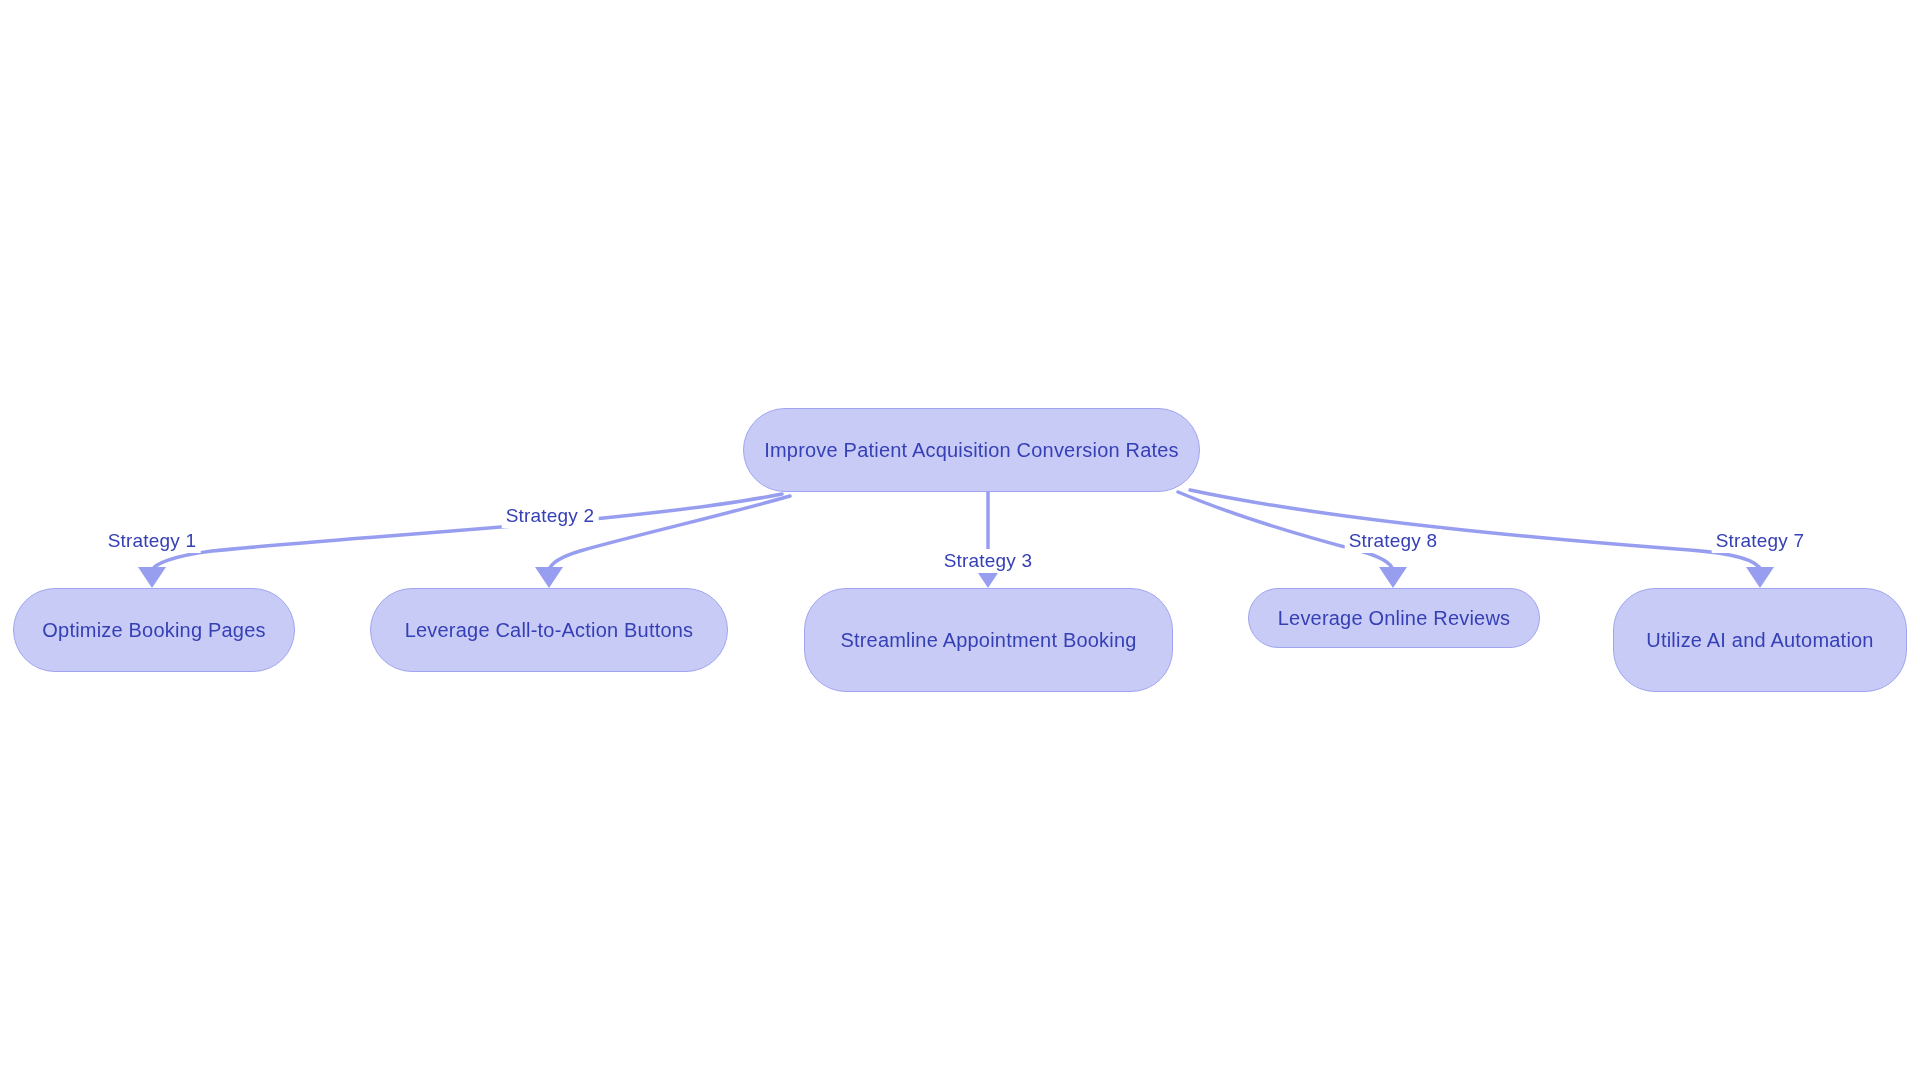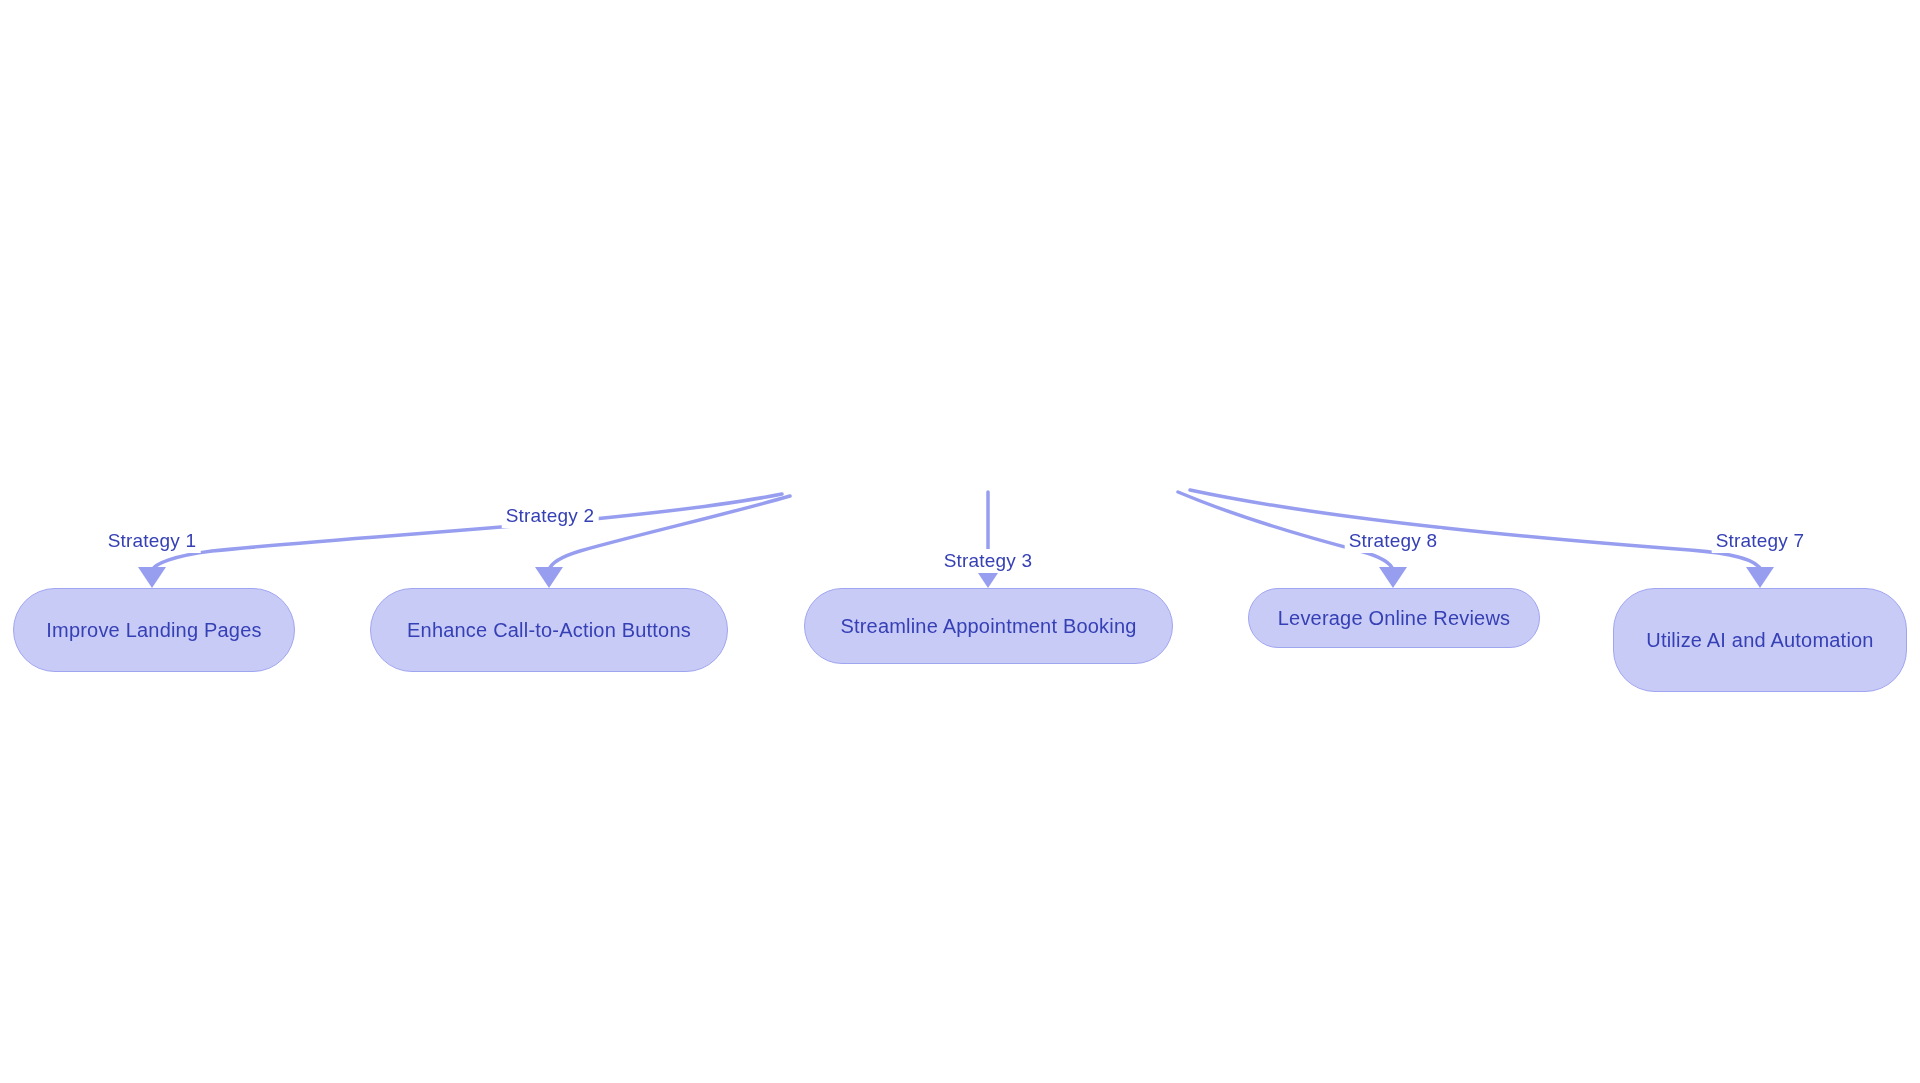--- a/index.html
+++ b/index.html
@@ -35,21 +35,21 @@
     color:var(--text);
     font-size:19px;
     letter-spacing:0.2px;
     padding:1px 4px;
     white-space:nowrap;
   }
   
   .node-root{left:743px;top:408px;width:457px;height:84px;}
   .node-s1{left:13px;top:588px;width:282px;height:84px;}
   .node-s2{left:370px;top:588px;width:358px;height:84px;}
-  .node-s3{left:804px;top:588px;width:369px;height:76px;align-items:center;}
+  .node-s3{left:804px;top:588px;width:369px;height:104px;align-items:center;}
   .node-s4{left:1248px;top:588px;width:292px;height:60px;}
   .node-s5{left:1613px;top:588px;width:294px;height:104px;}
   .label-s1{left:152px;top:541px;}
   .label-s2{left:550px;top:516px;}
   .label-s3{left:988px;top:541px;margin-top:20px;}
   .label-s4{left:1393px;top:541px;}
   .label-s5{left:1760px;top:541px;}
 </style>
 </head>
 <body>
@@ -67,32 +67,35 @@
     <path d="M 988 492 L 988 570"></path>
     <polygon points="974,567 1002,567 988,588"></polygon>
 
     <path d="M 1178 492 C 1240 518, 1310 538, 1360 551 C 1382 557, 1391 563, 1393 570"></path>
     <polygon points="1379,567 1407,567 1393,588"></polygon>
 
     <path d="M 1190 490 C 1340 522, 1560 540, 1690 550 C 1740 554, 1757 561, 1761 570"></path>
     <polygon points="1746,567 1774,567 1760,588"></polygon>
   </svg>
 
+  <div class="node node-root">
+    <span>Improve Patient Acquisition Conversion Rates</span>
+  </div>
 
   <span class="edge-label label-s1">Strategy 1</span>
   <span class="edge-label label-s2">Strategy 2</span>
   <span class="edge-label label-s3">Strategy 3</span>
   <span class="edge-label label-s4">Strategy 8</span>
   <span class="edge-label label-s5">Strategy 7</span>
 
   <div class="node node-s1">
-    <span>Improve Landing Pages</span>
+    <span>Optimize Booking Pages</span>
   </div>
   <div class="node node-s2">
-    <span>Enhance Call-to-Action Buttons</span>
+    <span>Leverage Call-to-Action Buttons</span>
   </div>
   <div class="node node-s3">
     <span>Streamline Appointment Booking</span>
   </div>
   <div class="node node-s4">
     <span>Leverage Online Reviews</span>
   </div>
   <div class="node node-s5">
     <span>Utilize AI and Automation</span>
   </div>

